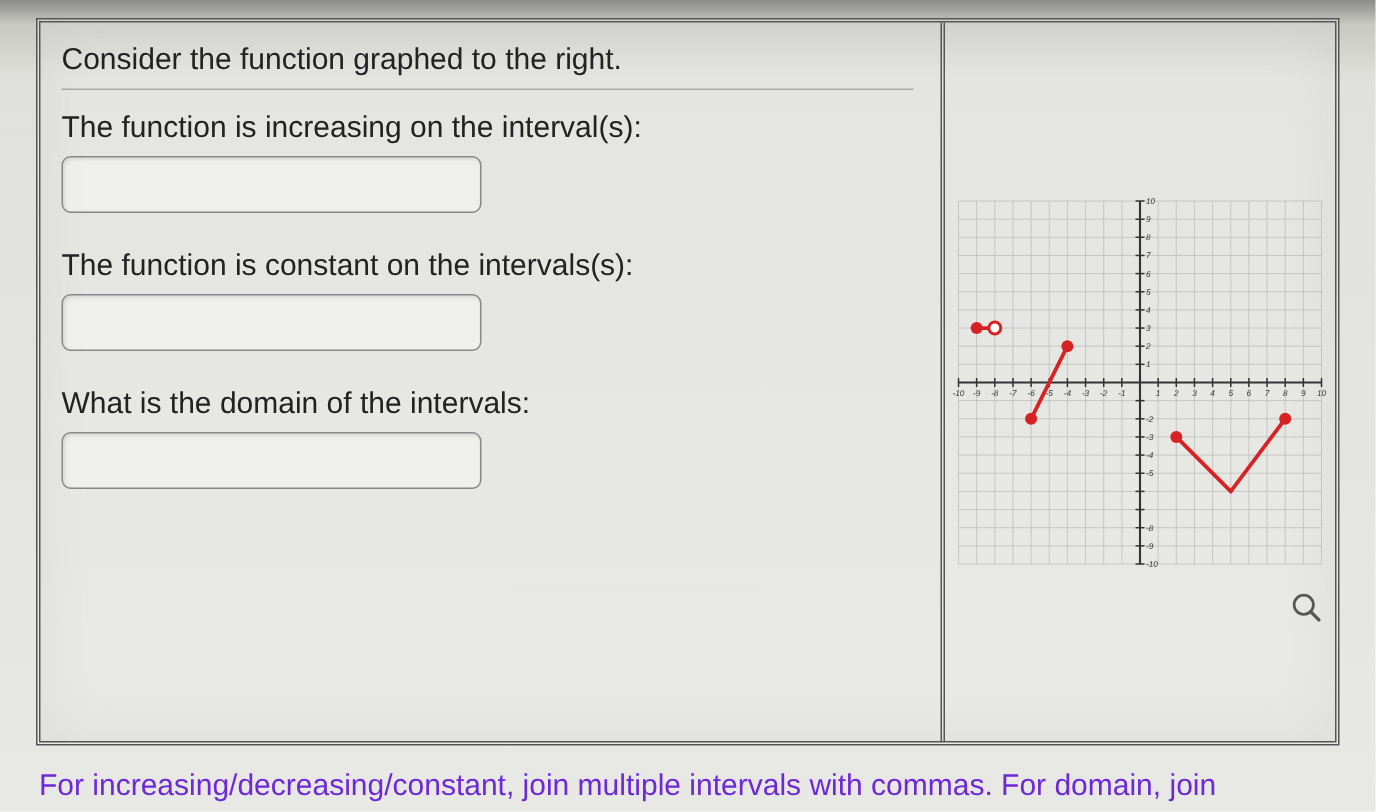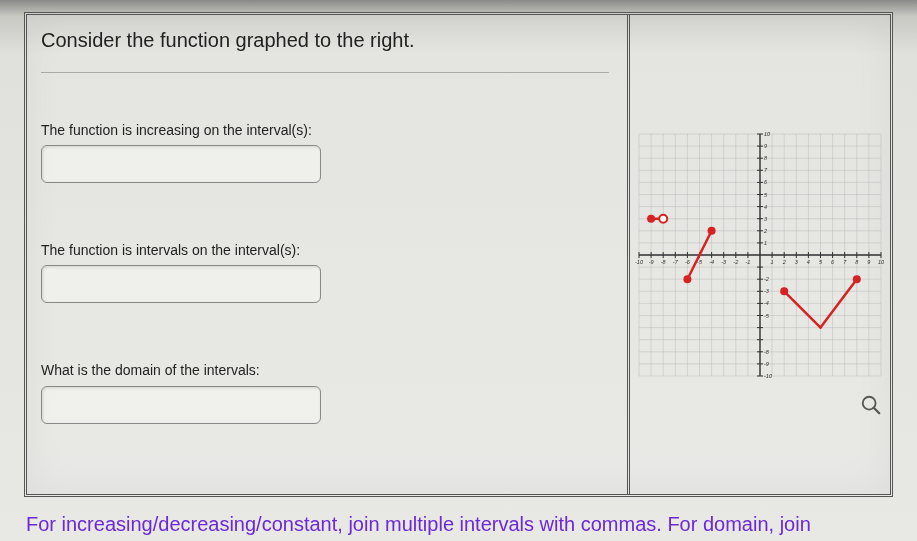--- a/index.html
+++ b/index.html
@@ -30,34 +30,33 @@
       width: 260px;
       padding: 6px;
       display: flex;
       align-items: center;
       justify-content: center;
       position: relative;
     }
     .prompt-title {
       font-size: 20px;
       color: #222;
-      padding-bottom: 20px;
+      padding-bottom: 7px;
       border-bottom: 1px solid rgba(0,0,0,0.25);
       margin-bottom: 12px;
     }
     .q {
       margin-bottom: 4px;
     }
     .q-label {
-      font-size: 14px;
+      font-size: 20px;
       color: #222;
       margin-bottom: 6px;
       line-height: 1.3;
       display: inline-block;
-      margin-top: 36px;
     }
     .q-input {
       display: block;
       width: 280px;
       height: 38px;
       border: 1px solid #888;
       border-radius: 6px;
       background: rgba(245,245,242,0.6);
       padding: 4px 8px;
       font-size: 16px;
@@ -94,21 +93,21 @@
   <div class="left">
     <div class="prompt-title">Consider the function graphed to the right.</div>
 
     <div class="q">
       <span class="q-label">The function is increasing on the interval(s):</span>
       <input class="q-input" type="text" value="" style="">
     </div>
 
 
     <div class="q">
-      <span class="q-label">The function is intervals on the interval(s):</span>
+      <span class="q-label">The function is constant on the intervals(s):</span>
       <input class="q-input" type="text" value="" style="">
     </div>
 
     <div class="q">
       <span class="q-label">What is the domain of the intervals:</span>
       <input class="q-input" type="text" value="" style="">
     </div>
   </div>
 
   <div class="right">

